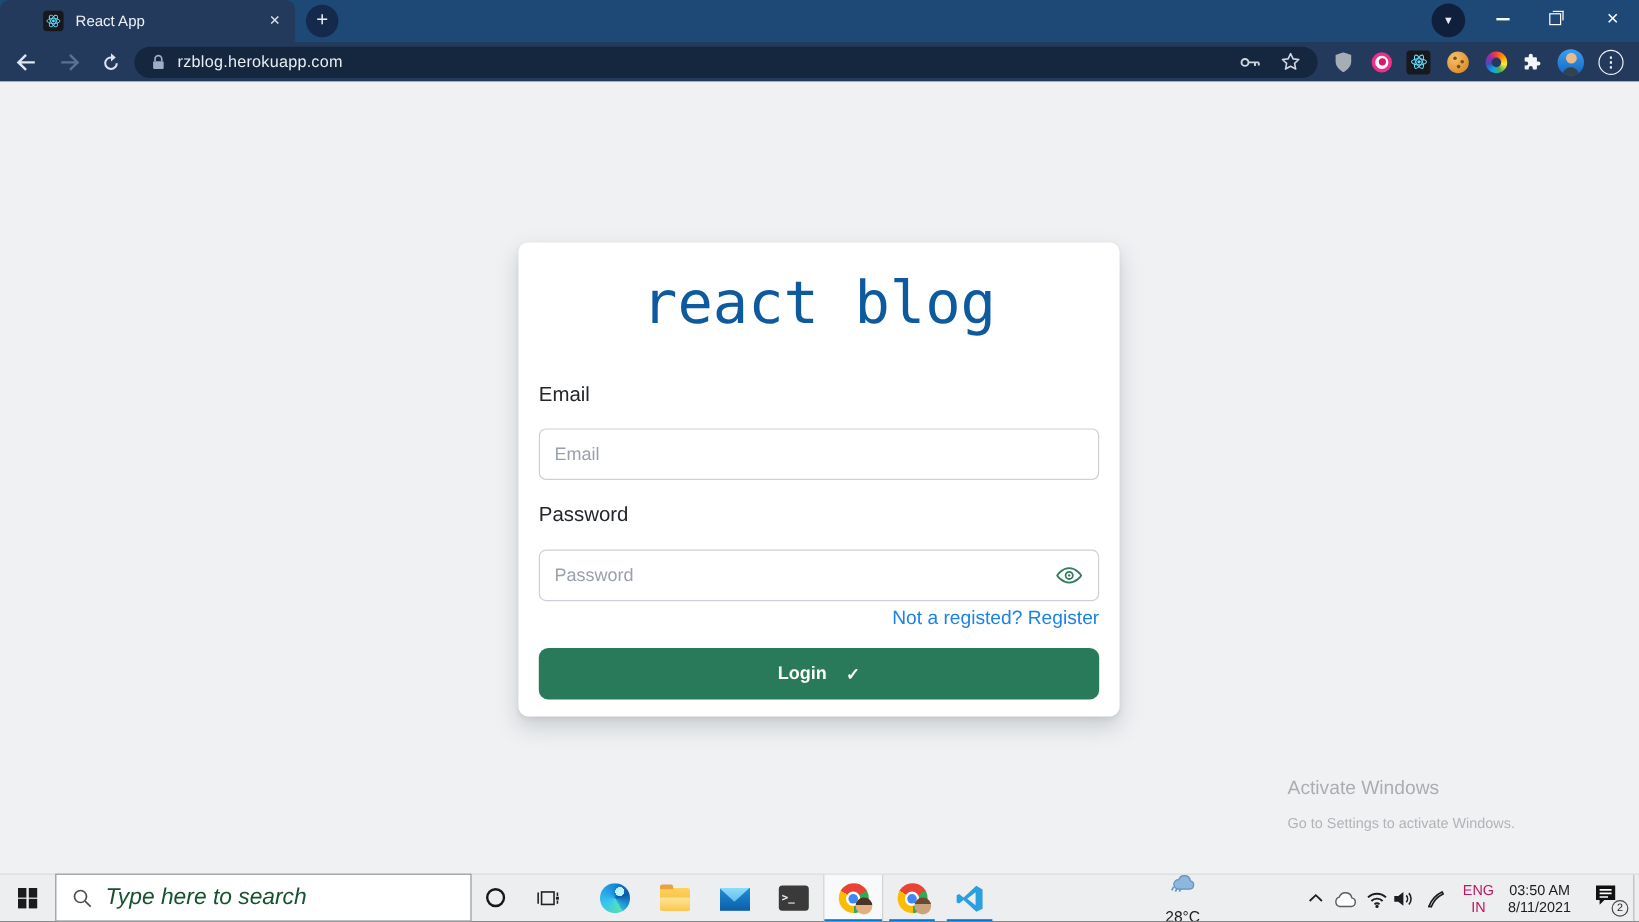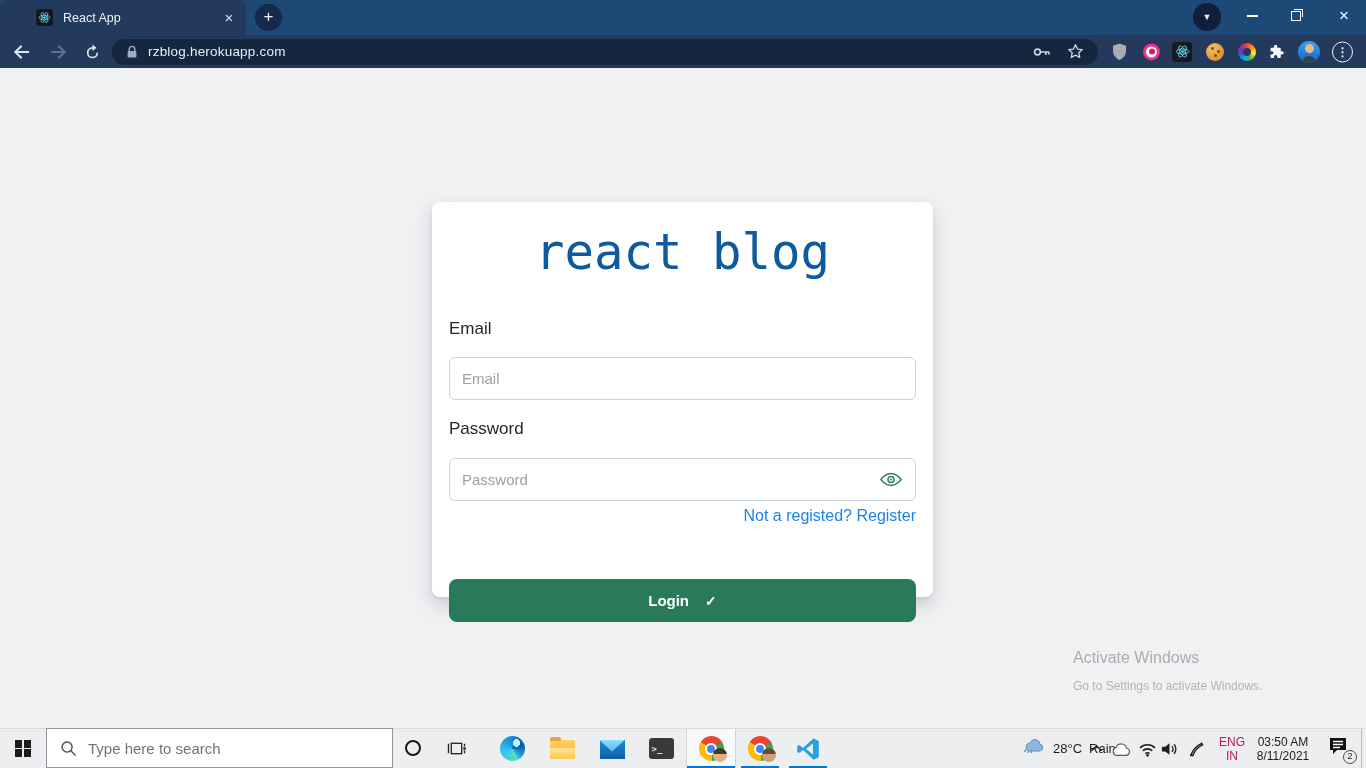--- a/index.html
+++ b/index.html
@@ -52,35 +52,35 @@
   .card-title{position:absolute;left:0;right:0;top:22px;text-align:center;font-family:"DejaVu Sans Mono","Liberation Mono",monospace;font-size:49px;color:#0d5a9e;}
   .fld-label{position:absolute;left:17px;font-size:17px;color:#23272b;}
   .lbl-email{top:117px;}
   .lbl-pass{top:217px;}
   .fld-input{position:absolute;left:17px;width:467px;height:43px;box-sizing:border-box;border:1px solid #ccd1d7;border-radius:6px;padding:0 12px;font-size:15px;color:#333;outline:none;background:#fff;}
   .fld-input::placeholder{color:#9aa1a9;opacity:1;}
   .inp-email{top:155px;}
   .inp-pass{top:256px;padding-right:48px;}
   .eye-btn{position:absolute;right:30px;top:269px;width:24px;height:17px;display:flex;align-items:center;justify-content:center;background:none;border:none;padding:0;}
   .register{position:absolute;right:17px;top:305px;font-size:16px;color:#1b83e8;text-decoration:none;}
-  .login-btn{position:absolute;left:17px;top:338px;width:467px;height:43px;background:#287a5b;border:none;border-radius:8px;color:#fff;font-weight:bold;font-size:15px;display:flex;align-items:center;justify-content:center;gap:16px;cursor:pointer;margin-top:39px;}
+  .login-btn{position:absolute;left:17px;top:338px;width:467px;height:43px;background:#287a5b;border:none;border-radius:8px;color:#fff;font-weight:bold;font-size:15px;display:flex;align-items:center;justify-content:center;gap:16px;cursor:pointer;}
   .login-check{font-size:14px;font-weight:bold;}
 
   
   .wm{position:absolute;left:1073px;top:581px;}
   .wm1{font-size:16px;color:#9ea2a6;opacity:.85;}
   .wm2{font-size:12px;color:#a6a9ad;opacity:.85;margin-top:12px;}
 
   
   .taskbar{position:absolute;left:0;top:728px;width:1366px;height:40px;background:#eceef0;border-top:1px solid #d9dbdd;box-sizing:border-box;}
   .tb-start{position:absolute;left:0;top:0;width:46px;height:39px;display:flex;align-items:center;justify-content:center;}
   .winlogo{display:grid;grid-template-columns:7.5px 7.5px;grid-template-rows:7.5px 7.5px;gap:1.5px;}
   .winlogo i{background:#191b1d;}
   .tb-search{position:absolute;left:46px;top:-1px;width:347px;height:40px;background:#fff;border:1px solid #90949a;box-sizing:border-box;display:flex;align-items:center;padding-left:13px;gap:11px;}
-  .tb-search-text{font-size:15px;color:#737373;}
+  .tb-search-text{font-size:19px;color:#14532d;font-style:italic;}
   .tb-cortana{position:absolute;left:405px;top:11px;width:16px;height:16px;border:2px solid #16181a;border-radius:50%;box-sizing:border-box;}
   .tb-taskview{position:absolute;left:447px;top:11px;display:flex;}
   .tb-app{position:absolute;top:0;width:48px;height:39px;display:flex;align-items:center;justify-content:center;}
   .tb-app.running::after{content:"";position:absolute;left:5px;right:5px;bottom:0;height:2.5px;background:#0078d7;}
   .tb-app.active{background:#f8f9fa;border-left:1px solid #d0d2d4;border-right:1px solid #d0d2d4;}
   .tb-app.active::after{left:0;right:0;}
   .app-edge{left:488px;}.app-folder{left:538px;}.app-mail{left:588px;}.app-term{left:637px;}
   .app-chrome1{left:686px;}.app-chrome2{left:736px;}.app-code{left:784px;}
   .icon-edge{width:25px;height:25px;border-radius:50%;background:radial-gradient(circle at 66% 28%,#bdf3ff 0 15%,rgba(0,0,0,0) 16%),conic-gradient(from 150deg,#57e0b4,#36c3f2 28%,#1787d7 58%,#0b59a8 78%,#2eb7ea);}
   .icon-folder{width:25px;height:19px;position:relative;background:linear-gradient(180deg,#ffd25e,#f7b32f);border-radius:2px;margin-top:2px;}
@@ -89,21 +89,21 @@
   .icon-mail{width:25px;height:19px;position:relative;background:linear-gradient(180deg,#1f8fd6,#0d5ca8);margin-top:2px;}
   .icon-mail::before{content:"";position:absolute;inset:0;background:linear-gradient(180deg,#8fdbf9,#3fa9e8);clip-path:polygon(0 0,100% 0,50% 60%);}
   .icon-term{width:25px;height:21px;background:#3a3a3a;border-radius:3px;color:#eee;font-family:"DejaVu Sans Mono",monospace;font-size:9px;font-weight:bold;display:flex;align-items:center;padding-left:3px;box-sizing:border-box;}
   .icon-chrome{position:relative;width:25px;height:25px;border-radius:50%;background:conic-gradient(from -60deg,#ea4335 0 120deg,#34a853 0 240deg,#fbbc05 0 360deg);}
   .icon-chrome::before{content:"";position:absolute;inset:6.5px;background:#fff;border-radius:50%;}
   .icon-chrome::after{content:"";position:absolute;inset:8.5px;background:#4285f4;border-radius:50%;}
   .mini-avatar{position:absolute;right:-3px;bottom:-2px;width:14px;height:14px;border-radius:50%;background:linear-gradient(180deg,#4a3424 42%,#e2b083 42%);z-index:2;}
   .mini-avatar.alt{background:linear-gradient(180deg,#6b4a33 40%,#caa27c 40%);}
 
   
-  .tb-weather{position:absolute;left:1022px;top:0;height:39px;display:flex;align-items:center;gap:7px;font-size:13px;color:#1b1d1f;}
+  .tb-weather{position:absolute;left:971px;top:0;height:39px;display:flex;align-items:center;gap:7px;font-size:13px;color:#1b1d1f;flex-direction:column;}
   .trayicon{position:absolute;display:flex;}
   .tb-chevron{left:1090px;top:15px;}
   .tb-cloud{left:1111px;top:14px;}
   .tb-wifi{left:1138px;top:13px;}
   .tb-vol{left:1160px;top:12px;}
   .tb-pen{left:1188px;top:12px;}
   .tb-lang{position:absolute;left:1212px;top:6px;width:40px;text-align:center;font-size:12px;line-height:14px;color:#be185d;}
   .tb-clock{position:absolute;left:1250px;top:6px;width:66px;text-align:center;font-size:12px;line-height:14px;color:#1b1d1f;}
   .tb-action{position:absolute;left:1328px;top:8px;width:26px;height:24px;}
   .tb-badge{position:absolute;right:-3px;bottom:-3px;width:14px;height:14px;border-radius:50%;background:#eceef0;border:1.5px solid #46494c;box-sizing:border-box;font-size:9px;line-height:11px;text-align:center;color:#222;}

